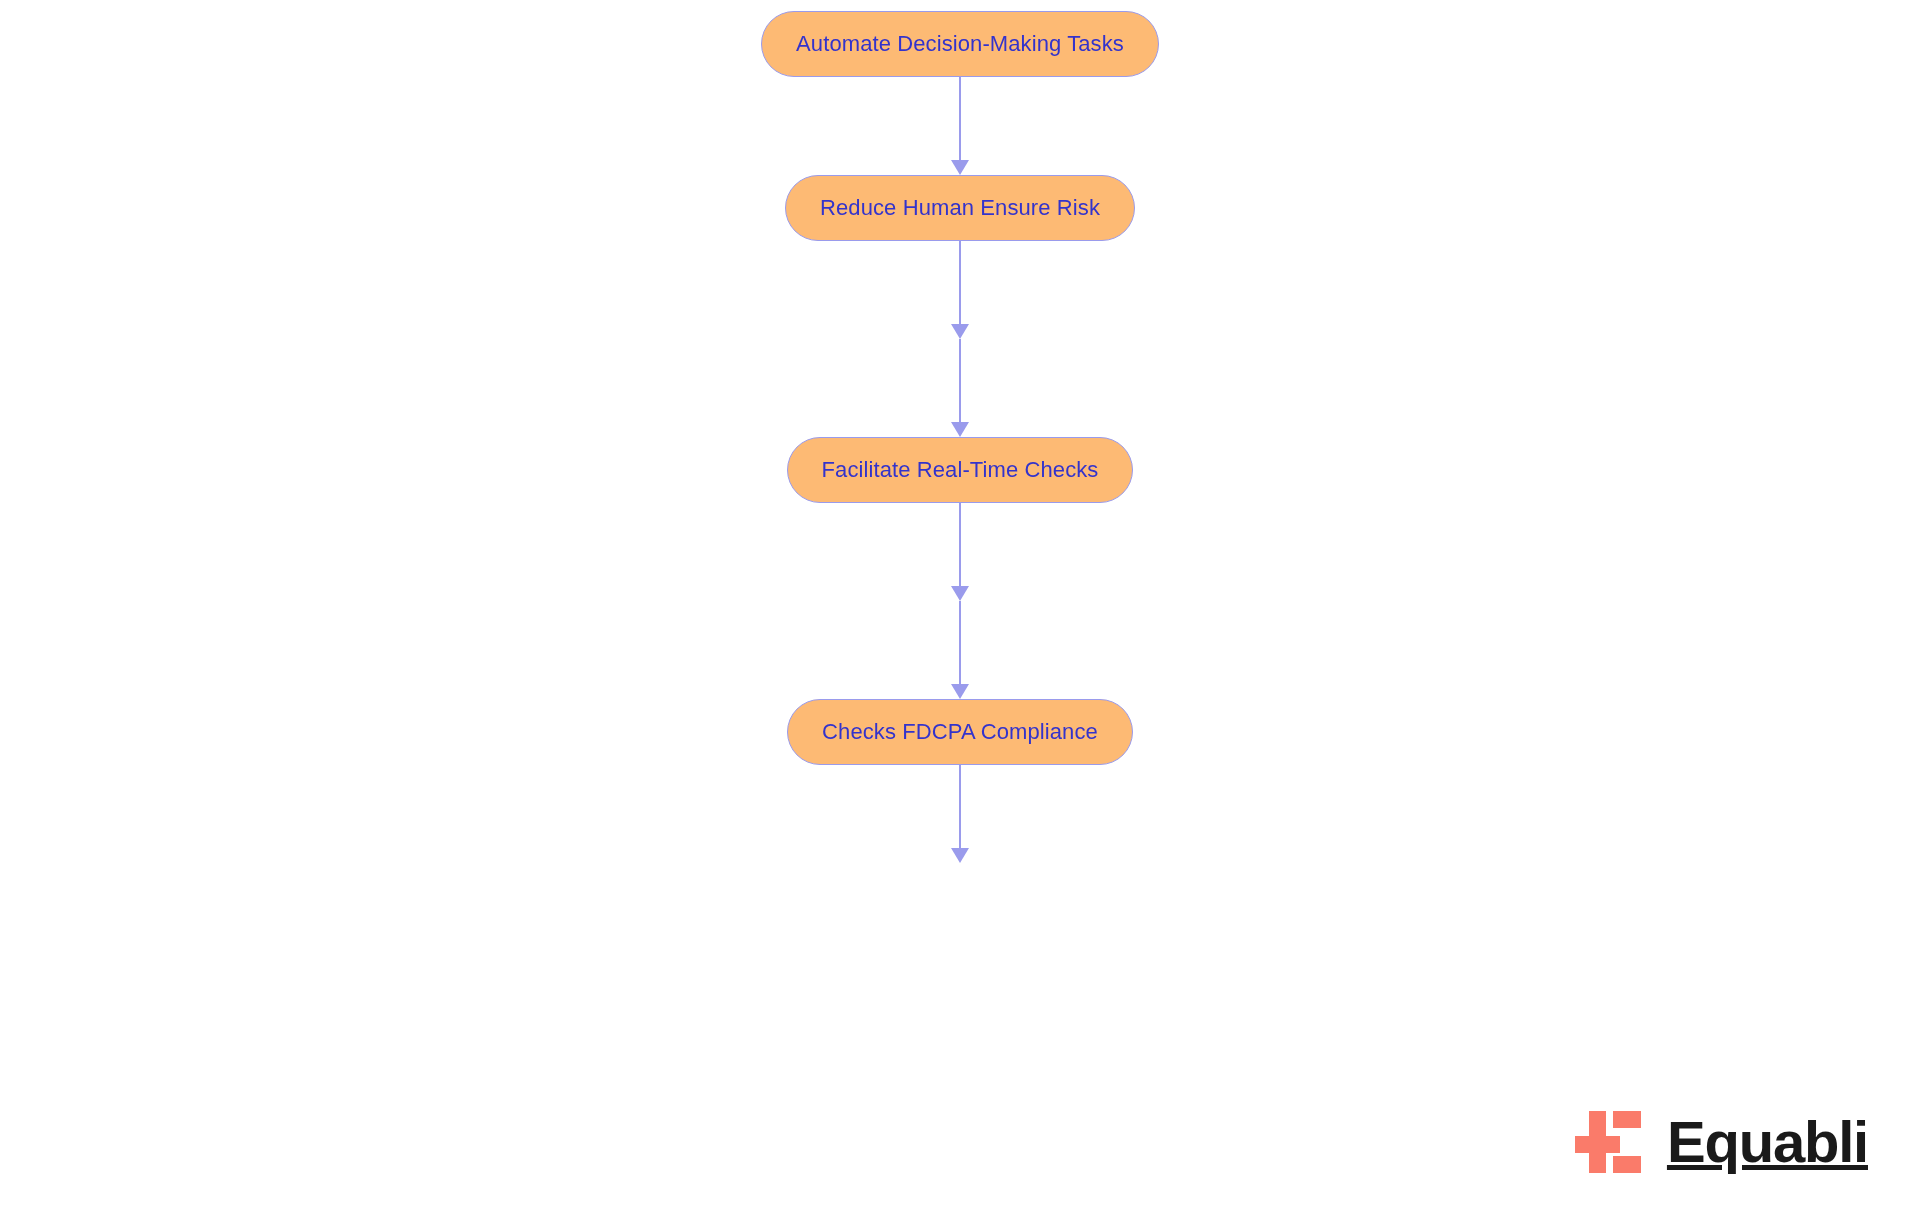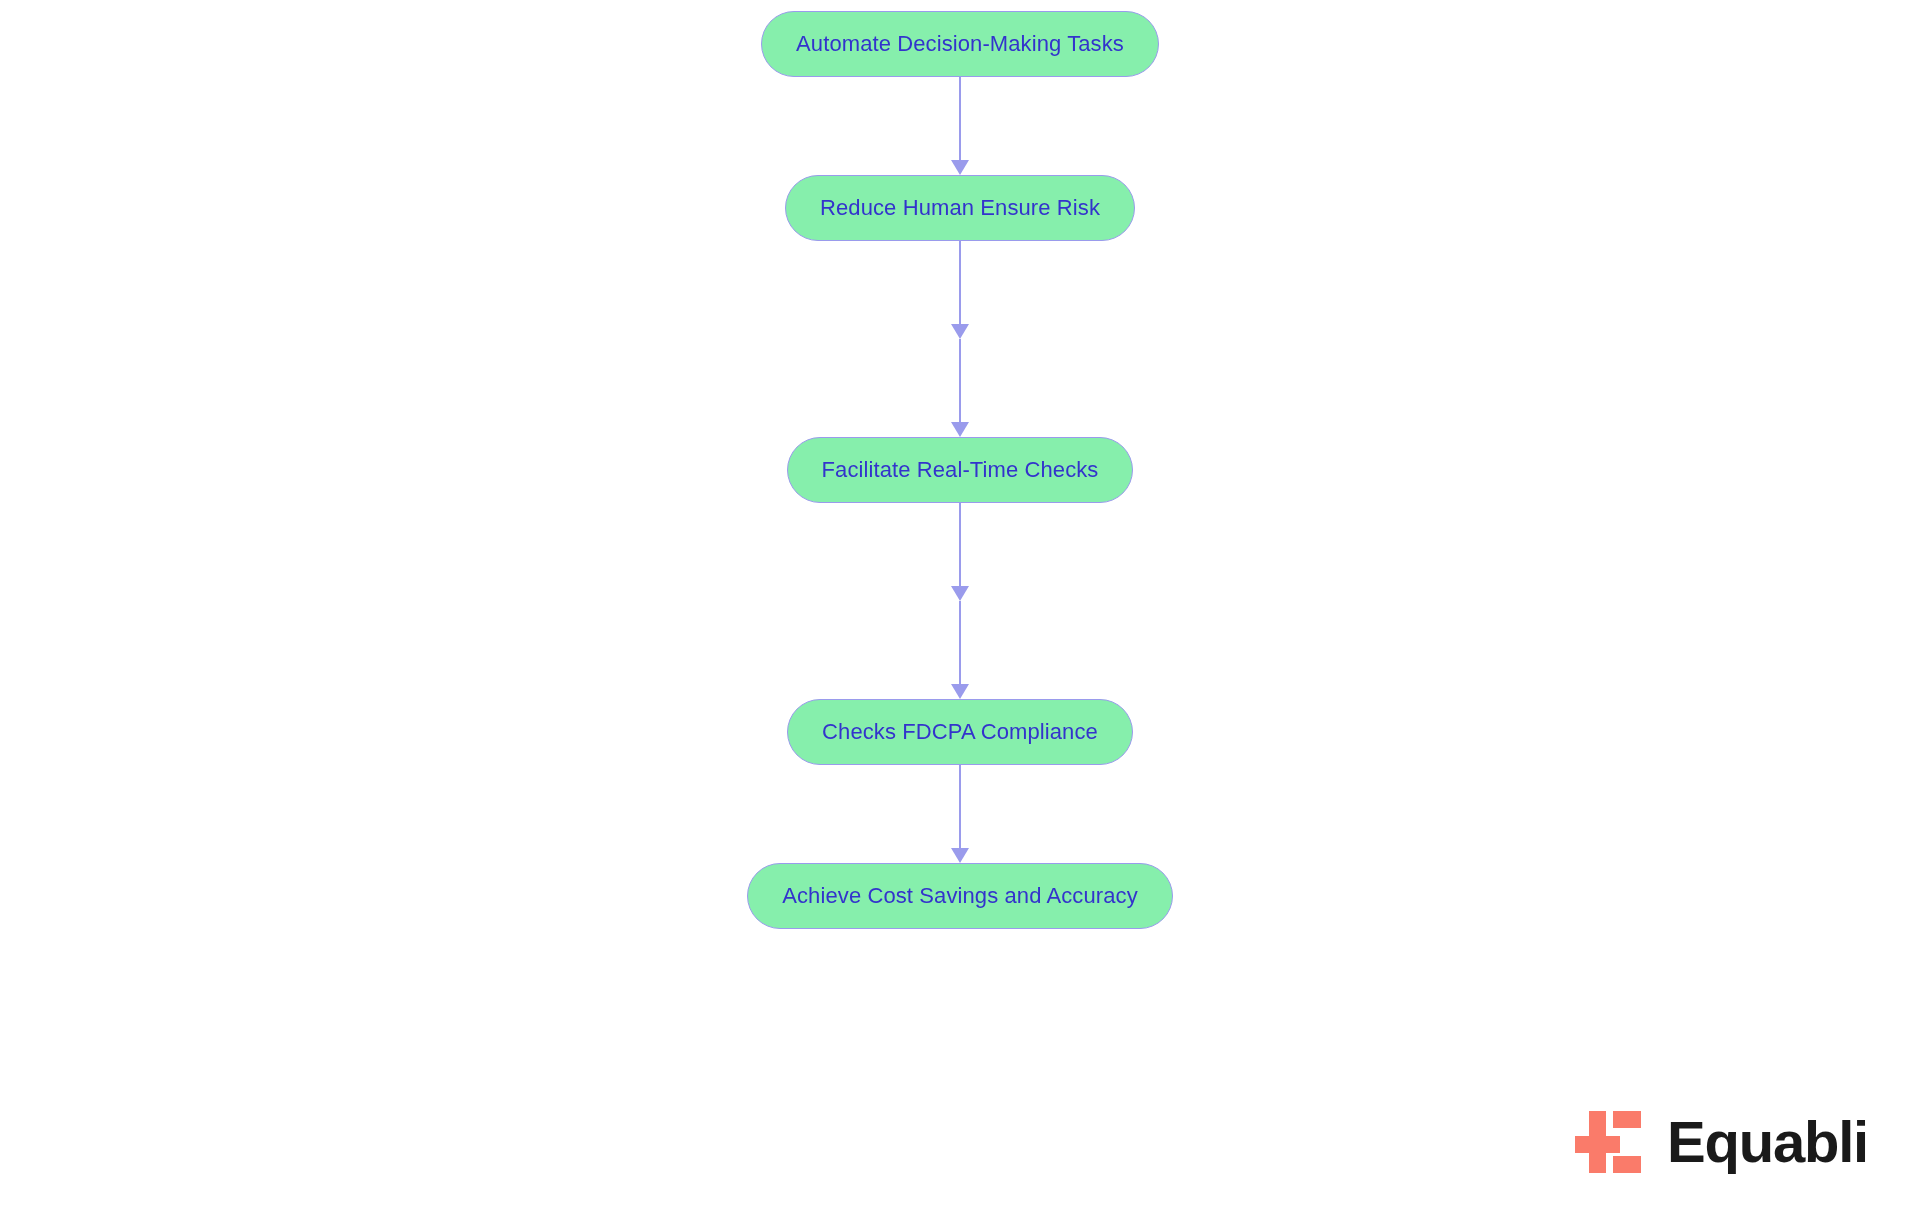--- a/index.html
+++ b/index.html
@@ -33,21 +33,21 @@
     display: flex;
     flex-direction: column;
     align-items: center;
   }
 
   .node {
     position: relative;
     box-sizing: border-box;
     height: 66px;
     border: 1.4px solid #9a9bec;
-    background: #86efac;
+    background: #fdba74;
     border-radius: 34px;
     display: flex;
     align-items: center;
     justify-content: center;
     padding: 12px 34px;
     white-space: nowrap;
   }
 
   .node-label {
     color: #3333cc;
@@ -110,20 +110,21 @@
   
   .bm-b  { left: 38px;  top: 51px;  width: 28px; height: 17px; }
 
   .brand-word {
     color: #1a1a1a;
     font-size: 58px;
     font-weight: 700;
     letter-spacing: -1.2px;
     line-height: 1;
     font-family: "Liberation Sans", "DejaVu Sans", sans-serif;
+    text-decoration: underline;
   }
 </style>
 </head>
 <body>
 
 <div id="canvas">
 
   <div class="flow" style="top:11px;">
 
     <div class="node">
@@ -167,23 +168,20 @@
 
     <div class="node">
       <span class="node-label">Checks FDCPA Compliance</span>
     </div>
 
     <div class="connector">
       <span class="line"></span>
       <span class="arrowhead"></span>
     </div>
 
-    <div class="node">
-      <span class="node-label">Achieve Cost Savings and Accuracy</span>
-    </div>
 
   </div>
 
   <div class="brand">
     <span class="brand-mark">
       <i class="bm-v"></i>
       <i class="bm-h"></i>
       <i class="bm-t"></i>
       <i class="bm-b"></i>
     </span>

